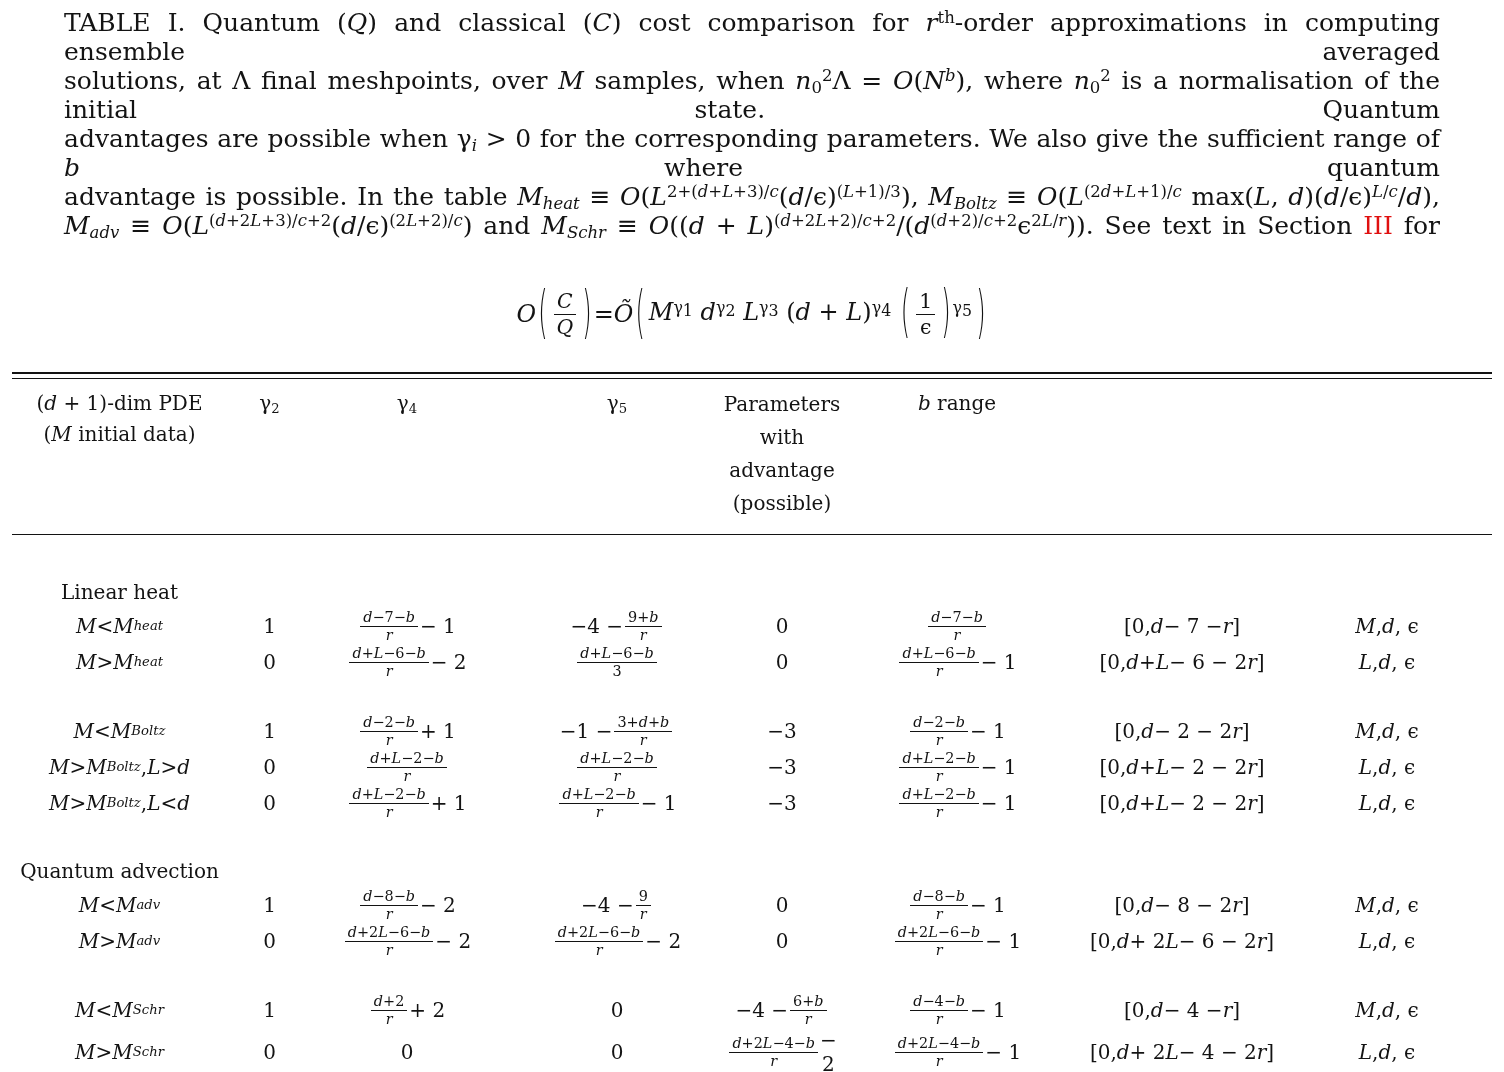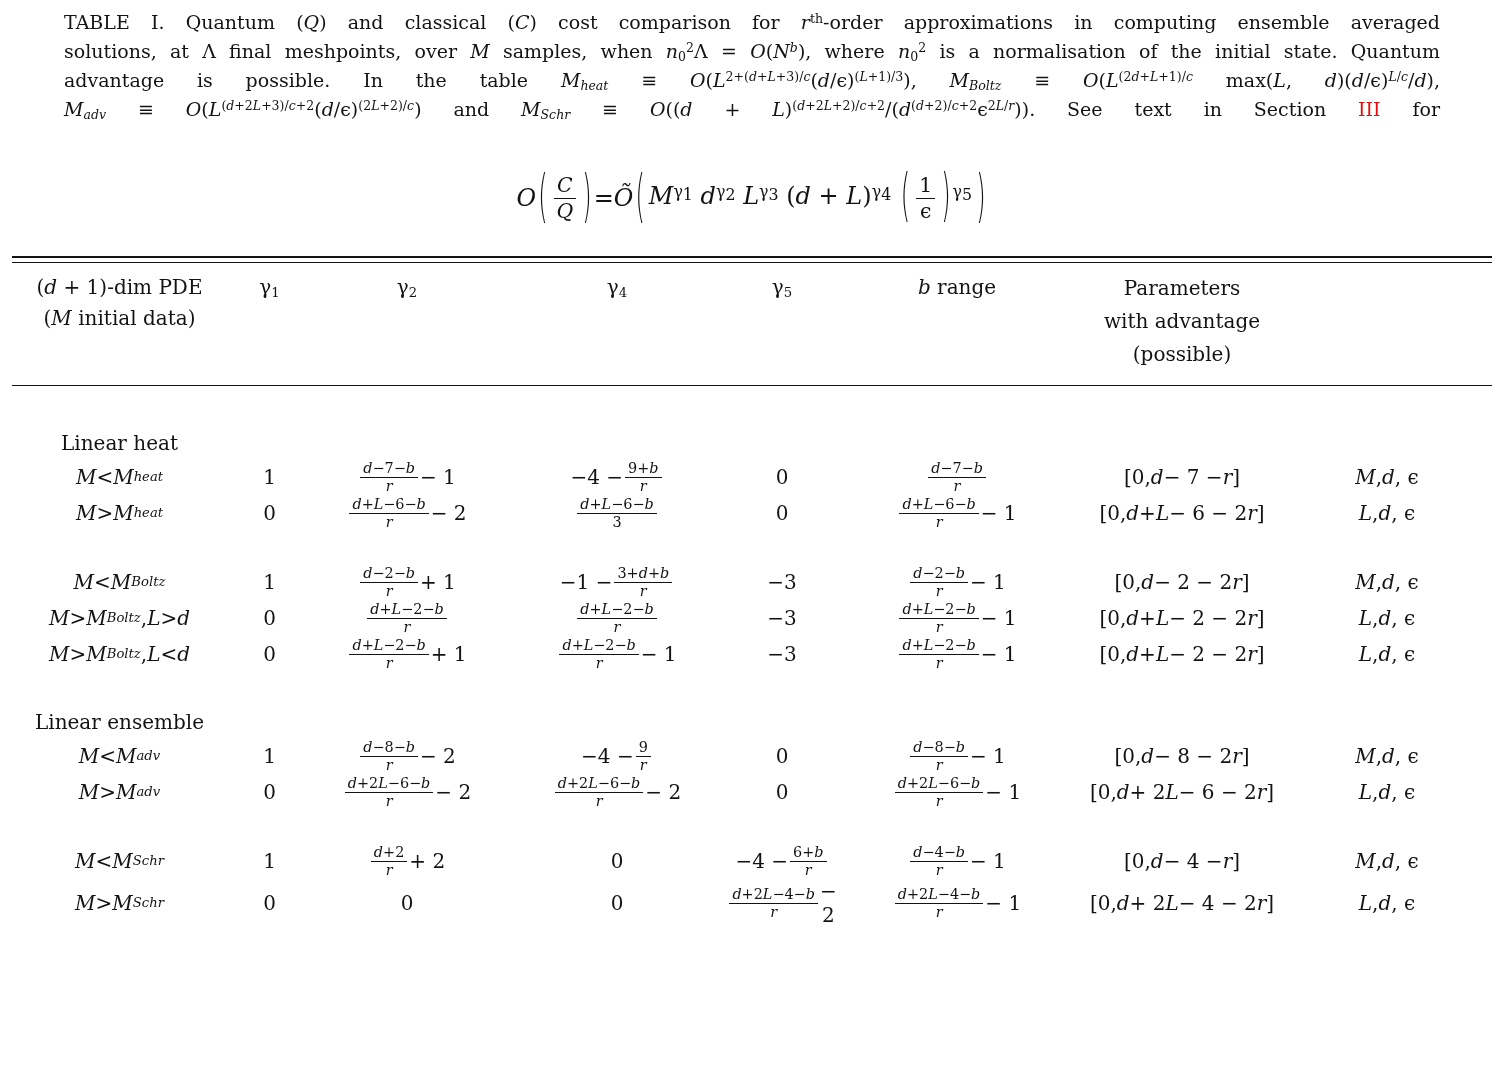--- a/index.html
+++ b/index.html
@@ -3,21 +3,21 @@
 <meta charset="utf-8">
 <style>
   html,body{margin:0;padding:0;background:#ffffff;}
   body{
     width:1504px;height:1072px;overflow:hidden;
     color:#131313;
     font-family:"DejaVu Serif","Liberation Serif",serif;
     -webkit-font-smoothing:antialiased;
   }
   
-  .caption{margin:8px 64px 0 64px;font-size:19px;line-height:29px;}
+  .caption{margin:8px 64px 0 64px;font-size:25px;line-height:29px;}
   .cap-line{text-align:justify;text-align-last:justify;white-space:normal;}
   .cap-line.last{text-align-last:left;}
   sup{font-size:0.66em;vertical-align:0.5em;line-height:0;}
   sub{font-size:0.66em;vertical-align:-0.22em;line-height:0;}
   sup sub,sub i{font-size:1em;}
   i{font-style:italic;}
   .red{color:var(--red,#e01010);}
   
   .equation{
     margin-top:26px;height:96px;
@@ -52,20 +52,21 @@
   .title-row{height:33px;}
   .sect-title{justify-content:center;text-align:center;}
   .trow{min-height:36px;}
 </style>
 </head>
 <body>
 
 <div class="caption">
   <div class="cap-line">TABLE I. Quantum (<i>Q</i>) and classical (<i>C</i>) cost comparison for <i>r</i><sup>th</sup>-order approximations in computing ensemble averaged</div>
   <div class="cap-line">solutions, at Λ final meshpoints, over <i>M</i> samples, when <i>n</i><sub>0</sub><sup>2</sup>Λ = <i>O</i>(<i>N</i><sup><i>b</i></sup>), where <i>n</i><sub>0</sub><sup>2</sup> is a normalisation of the initial state. Quantum</div>
+  <div class="cap-line">advantages are possible when γ<sub><i>i</i></sub> &gt; 0 for the corresponding parameters. We also give the sufficient range of <i>b</i> where quantum</div>
   <div class="cap-line">advantage is possible.  In the table <i>M</i><sub><i>heat</i></sub> ≡ <i>O</i>(<i>L</i><sup>2+(<i>d</i>+<i>L</i>+3)/<i>c</i></sup>(<i>d</i>/ϵ)<sup>(<i>L</i>+1)/3</sup>), <i>M</i><sub><i>Boltz</i></sub> ≡ <i>O</i>(<i>L</i><sup>(2<i>d</i>+<i>L</i>+1)/<i>c</i></sup> max(<i>L</i>, <i>d</i>)(<i>d</i>/ϵ)<sup><i>L</i>/<i>c</i></sup>/<i>d</i>),</div>
   <div class="cap-line"><i>M</i><sub><i>adv</i></sub> ≡ <i>O</i>(<i>L</i><sup>(<i>d</i>+2<i>L</i>+3)/<i>c</i>+2</sup>(<i>d</i>/ϵ)<sup>(2<i>L</i>+2)/<i>c</i></sup>) and <i>M</i><sub><i>Schr</i></sub> ≡ <i>O</i>((<i>d</i> + <i>L</i>)<sup>(<i>d</i>+2<i>L</i>+2)/<i>c</i>+2</sup>/(<i>d</i><sup>(<i>d</i>+2)/<i>c</i>+2</sup>ϵ<sup>2<i>L</i>/<i>r</i></sup>)).  See text in Section <span class="red">III</span> for</div>
 </div>
 
 <div class="equation"><i>O</i> <span class="bp">(</span><span class="bpin"><span class="frac">
         <span class="fn"><i>C</i></span>
         <span class="fd"><i>Q</i></span>
       </span></span><span class="bp">)</span> = <i>Õ</i> <span class="bp">(</span><span class="bpin"><i>M</i><sup>γ<sub>1</sub></sup> <i>d</i><sup>γ<sub>2</sub></sup> <i>L</i><sup>γ<sub>3</sub></sup> (<i>d</i> + <i>L</i>)<sup>γ<sub>4</sub></sup> <span class="bp">(</span><span class="bpin"><span class="frac">
           <span class="fn">1</span>
           <span class="fd">ϵ</span>
@@ -75,41 +76,38 @@
   <div class="rule2"></div>
 
   <div class="row header-row">
     <div class="cell">
       <div class="hdr-block">
         <div>(<i>d</i> + 1)-dim PDE</div>
         <div>(<i>M</i> initial data)</div>
       </div>
     </div>
     <div class="cell">
-        <span class="hdr-block">γ<sub>1</sub></span>
-      </div>
-    <div class="cell">
         <span class="hdr-block">γ<sub>2</sub></span>
       </div>
     <div class="cell">
         <span class="hdr-block">γ<sub>4</sub></span>
       </div>
     <div class="cell">
         <span class="hdr-block">γ<sub>5</sub></span>
-      </div>
-    <div class="cell">
-        <span class="hdr-block"><i>b</i> range</span>
       </div>
     <div class="cell">
       <div class="hdr-params">
         <div>Parameters</div>
         <div>with advantage</div>
         <div>(possible)</div>
       </div>
     </div>
+    <div class="cell">
+        <span class="hdr-block"><i>b</i> range</span>
+      </div>
   </div>
 
   <div class="rule1"></div>
 
   <div class="section first">
     <div class="row title-row">
       <div class="cell sect-title">Linear heat</div>
     </div>
     <div class="row trow">
       <div class="cell"><i>M</i> &lt; <i>M</i><sub><i>heat</i></sub></div>
@@ -214,21 +212,21 @@
             <span class="fn"><i>d</i>+<i>L</i>−2−<i>b</i></span>
             <span class="fd"><i>r</i></span>
           </span> − 1</div>
       <div class="cell">[0, <i>d</i> + <i>L</i> − 2 − 2<i>r</i>]</div>
       <div class="cell"><i>L</i>, <i>d</i>, ϵ</div>
     </div>
   </div>
 
   <div class="section">
     <div class="row title-row">
-      <div class="cell sect-title">Linear ensemble</div>
+      <div class="cell sect-title">Quantum advection</div>
     </div>
     <div class="row trow">
       <div class="cell"><i>M</i> &lt; <i>M</i><sub><i>adv</i></sub></div>
       <div class="cell">1</div>
       <div class="cell"><span class="frac">
             <span class="fn"><i>d</i>−8−<i>b</i></span>
             <span class="fd"><i>r</i></span>
           </span> − 2</div>
       <div class="cell">−4 − <span class="frac">
             <span class="fn">9</span>

